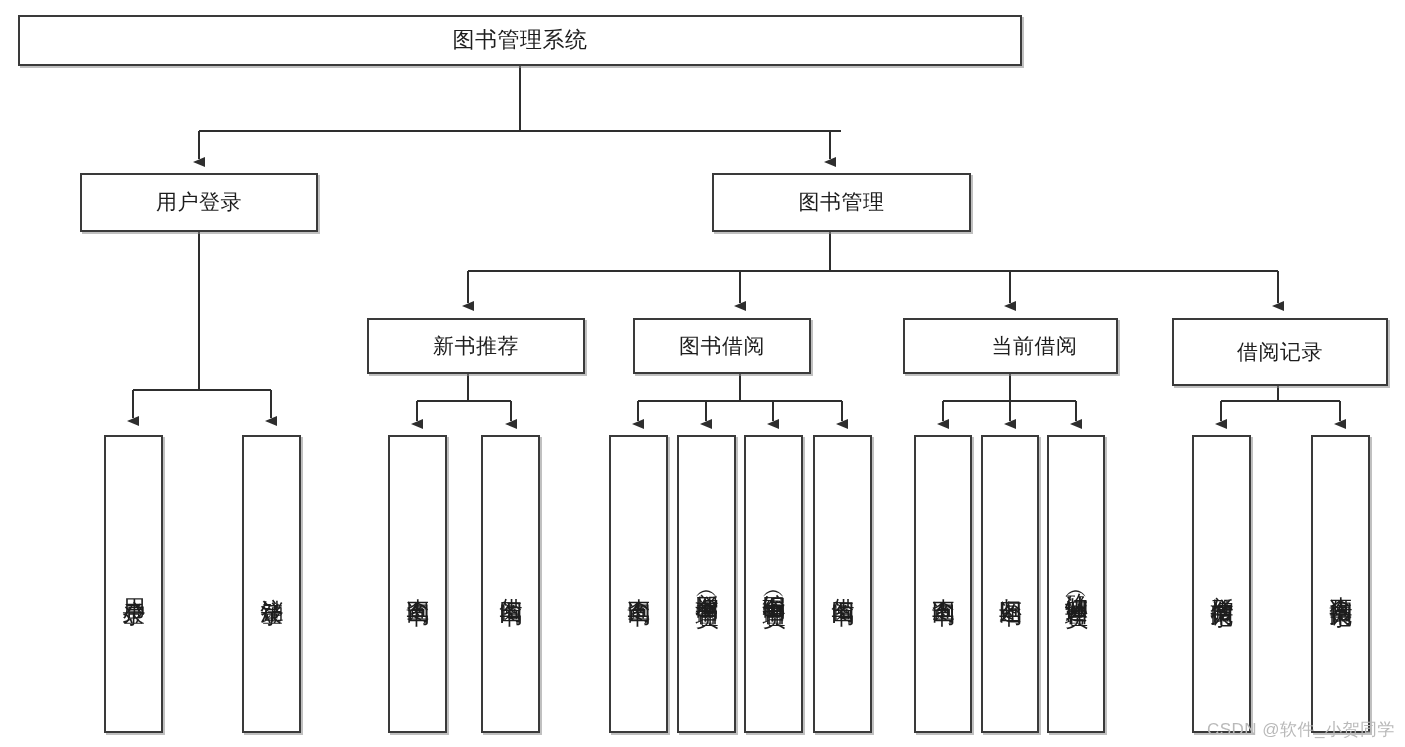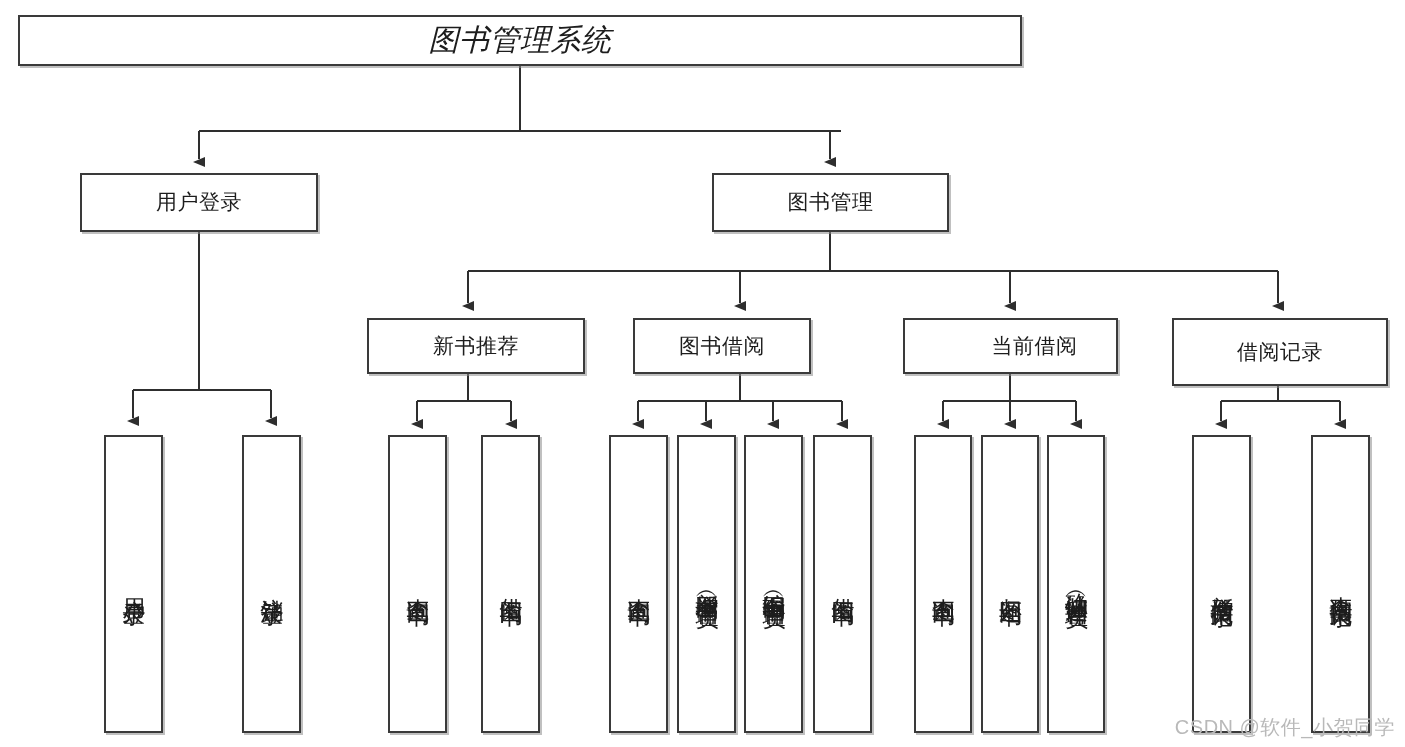--- a/index.html
+++ b/index.html
@@ -44,41 +44,40 @@
     line-height: 1.28;
     white-space: nowrap;
     color: #1d1d1d;
   }
   
   .node.horiz .node-label {
     font-size: 21px;
     letter-spacing: 0.5px;
   }
   .node.root .node-label {
-    font-size: 30px;
-    font-style: italic;
+    font-size: 22px;
   }
   
   .node.vert {
     align-items: center;
     justify-content: center;
   }
   .node.vert .node-label {
     writing-mode: vertical-rl;
     text-orientation: upright;
     font-size: 23px;
     line-height: 1.12;
     letter-spacing: 2px;
     white-space: nowrap;
   }
   .watermark {
     position: absolute;
     right: 10px;
     bottom: 6px;
-    font-size: 20px;
+    font-size: 17px;
     color: #b9b9b9;
     letter-spacing: 0.5px;
     z-index: 5;
     white-space: nowrap;
     font-family: "Liberation Sans", "DejaVu Sans", sans-serif;
     margin-top: 44px;
   }
 </style>
 </head>
 <body>
@@ -136,21 +135,21 @@
     </g>
   </svg>
 
   <div class="node root horiz" style="left:18px; top:15px; width:1004px; height:51px;">
     <span class="node-label">图书管理系统</span>
   </div>
 
   <div class="node horiz" style="left:80px; top:173px; width:238px; height:59px;">
     <span class="node-label">用户登录</span>
   </div>
-  <div class="node horiz" style="left:712px; top:173px; width:237px; height:59px;">
+  <div class="node horiz" style="left:712px; top:173px; width:259px; height:59px;">
     <span class="node-label">图书管理</span>
   </div>
 
   <div class="node horiz" style="left:367px; top:318px; width:218px; height:56px;">
     <span class="node-label">新书推荐</span>
   </div>
   <div class="node horiz" style="left:633px; top:318px; width:178px; height:56px;">
     <span class="node-label">图书借阅</span>
   </div>
   <div class="node horiz" style="left:903px; top:318px; width:215px; height:56px;padding-left:48px;">

